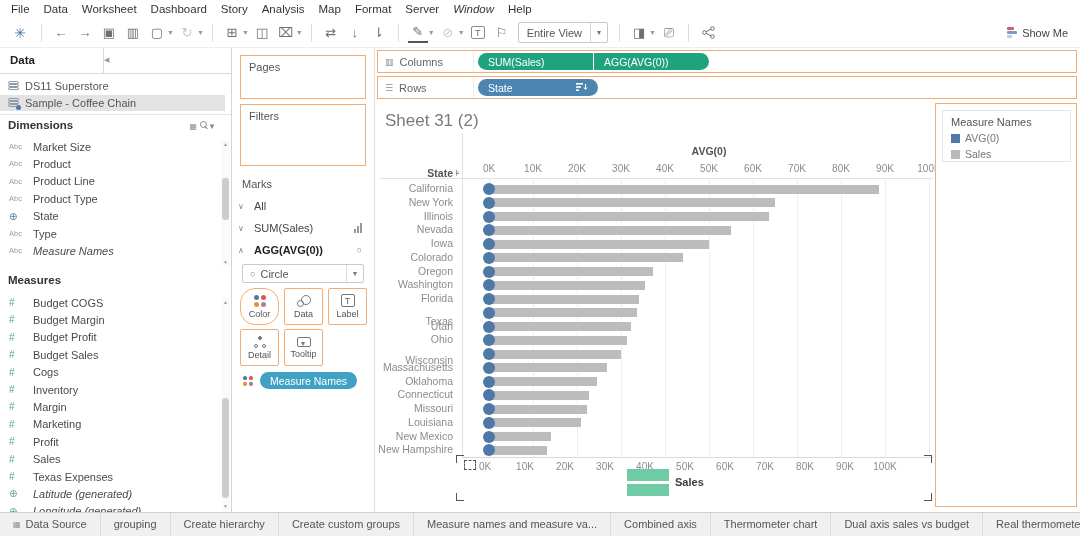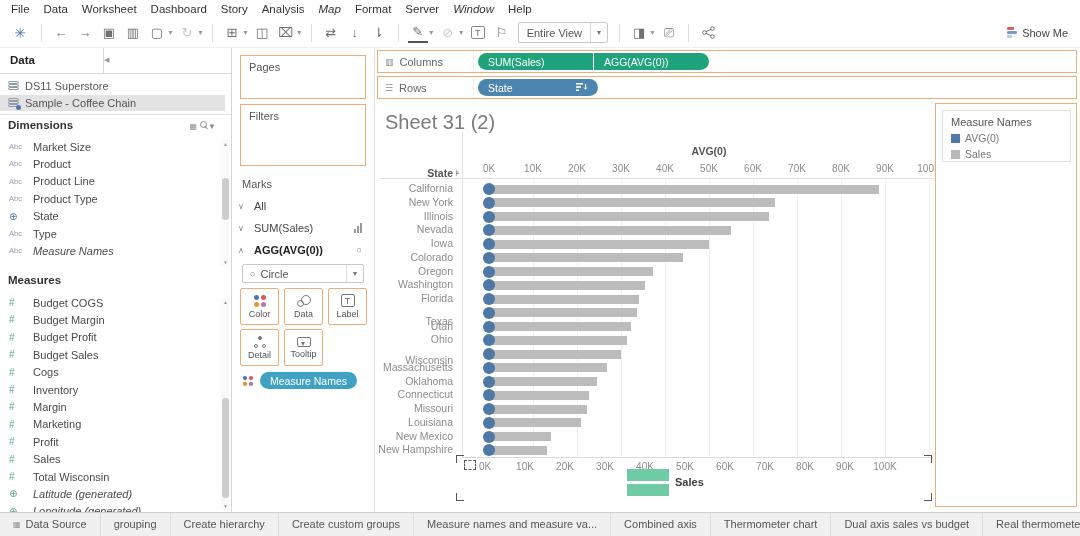--- a/index.html
+++ b/index.html
@@ -91,21 +91,21 @@
   .shelf-label { width:96px; display:flex; align-items:center; gap:6px; padding-left:7px; color:#666; border-right:1px solid #eee; align-self:stretch; }
   .shelf-glyph { color:#8a8a8a; font-size:9px; }
   .shelf-pills { display:flex; align-items:center; padding-left:4px; gap:1px; }
   .shelf-pill { height:17px; color:#fff; font-size:10.5px; display:flex; align-items:center; padding:0 10px; }
   .shelf-pill.first { border-radius:9px 0 0 9px; }
   .shelf-pill.last { border-radius:0 9px 9px 0; }
   .shelf-pill.solo { border-radius:9px; width:120px; }
   .sort-badge { margin-left:auto; display:flex; }
   
   #sheet { position:absolute; left:375px; top:57px; width:560px; height:402px; background:#fff; }
-  #sheet-title { position:absolute; left:10px; top:6px; font-size:20px; color:#7b7b7b; }
+  #sheet-title { position:absolute; left:10px; top:6px; font-size:17px; color:#7b7b7b; }
   #avg-label { position:absolute; left:234px; top:40px; width:200px; text-align:center; font-size:10.5px; font-weight:bold; color:#555; }
   .tick { position:absolute; width:40px; text-align:center; font-size:10px; color:#8c8c8c; }
   #state-header { position:absolute; left:0; top:62px; width:78px; text-align:right; font-size:10.5px; font-weight:bold; color:#555; }
   #state-sort { position:absolute; left:80px; top:63px; font-size:9px; color:#777; }
   .hline { position:absolute; height:1px; background:#e0e0e0; }
   .vline { position:absolute; width:1px; background:#e0e0e0; }
   .grid-v { position:absolute; width:1px; background:#efefef; top:73px; height:279px; }
   .row-label { position:absolute; left:0; width:78px; text-align:right; font-size:10.5px; color:#8c8c8c; height:13.75px; line-height:13.75px; white-space:nowrap; }
   .bar { position:absolute; height:9px; }
   .mark-circle { position:absolute; width:12px; height:12px; border-radius:50%; }
@@ -135,21 +135,21 @@
 </head>
 <body>
 
 <div id="menubar">
     <div class="menu-item" style="display: inline-block;">File</div>
     <div class="menu-item" style="display: inline-block;">Data</div>
     <div class="menu-item" style="display: inline-block;">Worksheet</div>
     <div class="menu-item" style="display: inline-block;">Dashboard</div>
     <div class="menu-item" style="display: inline-block;">Story</div>
     <div class="menu-item" style="display: inline-block;">Analysis</div>
-    <div class="menu-item" style="display: inline-block; font-style: italic;">Map</div>
+    <div class="menu-item" style="display: inline-block;">Map</div>
     <div class="menu-item" style="display: inline-block;">Format</div>
     <div class="menu-item" style="display: inline-block;">Server</div>
     <div class="menu-item" style="display: inline-block; font-style: italic;">Window</div>
     <div class="menu-item" style="display: inline-block;">Help</div>
   </div>
 
 <div id="toolbar">
   <span id="tb-left" style="display:flex;align-items:center;">
       <div class="tb-icon logo">✳</div>
       <div class="tb-divider"></div>
@@ -310,21 +310,21 @@
         <div class="field-row" style="top: 385.2px;">
           <div class="hash-icon">#</div>
           <div class="f-label" style="display: inline;">Profit</div>
         </div>
         <div class="field-row" style="top: 402.6px;">
           <div class="hash-icon">#</div>
           <div class="f-label" style="display: inline;">Sales</div>
         </div>
         <div class="field-row" style="top: 420px;">
           <div class="hash-icon">#</div>
-          <div class="f-label" style="display: inline;">Total Wisconsin</div>
+          <div class="f-label" style="display: inline;">Texas Expenses</div>
         </div>
         <div class="field-row" style="top: 437.4px;">
           <div class="globe-icon green">⊕</div>
           <div class="f-label italic" style="display: inline;">Latitude (generated)</div>
         </div>
         <div class="field-row" style="top: 454.8px;">
           <div class="globe-icon green">⊕</div>
           <div class="f-label italic" style="display: inline;">Longitude (generated)</div>
         </div>
       </div>
@@ -361,21 +361,21 @@
           <div class="chev">∧</div>
           <div class="m-label" style="display: inline;">AGG(AVG(0))</div>
           <div class="m-right">○</div>
         </div>
       </div>
     <div id="mark-type" style="top:216px;">
       <span class="mt-circ">○</span>
       <span>Circle</span>
       <span class="mt-caret">▼</span>
     </div>
-    <div class="mark-btn" style="left:8px;top:240px;">
+    <div class="mark-btn" style="left:8px;top:240px;border-radius:15px;">
       <span class="dots4">
           <i></i>
           <i></i>
           <i></i>
           <i></i>
         </span>
       <span class="mb-label">Color</span>
     </div>
     <div class="mark-btn" style="left:52px;top:240px;">
       <span class="size-ic">

